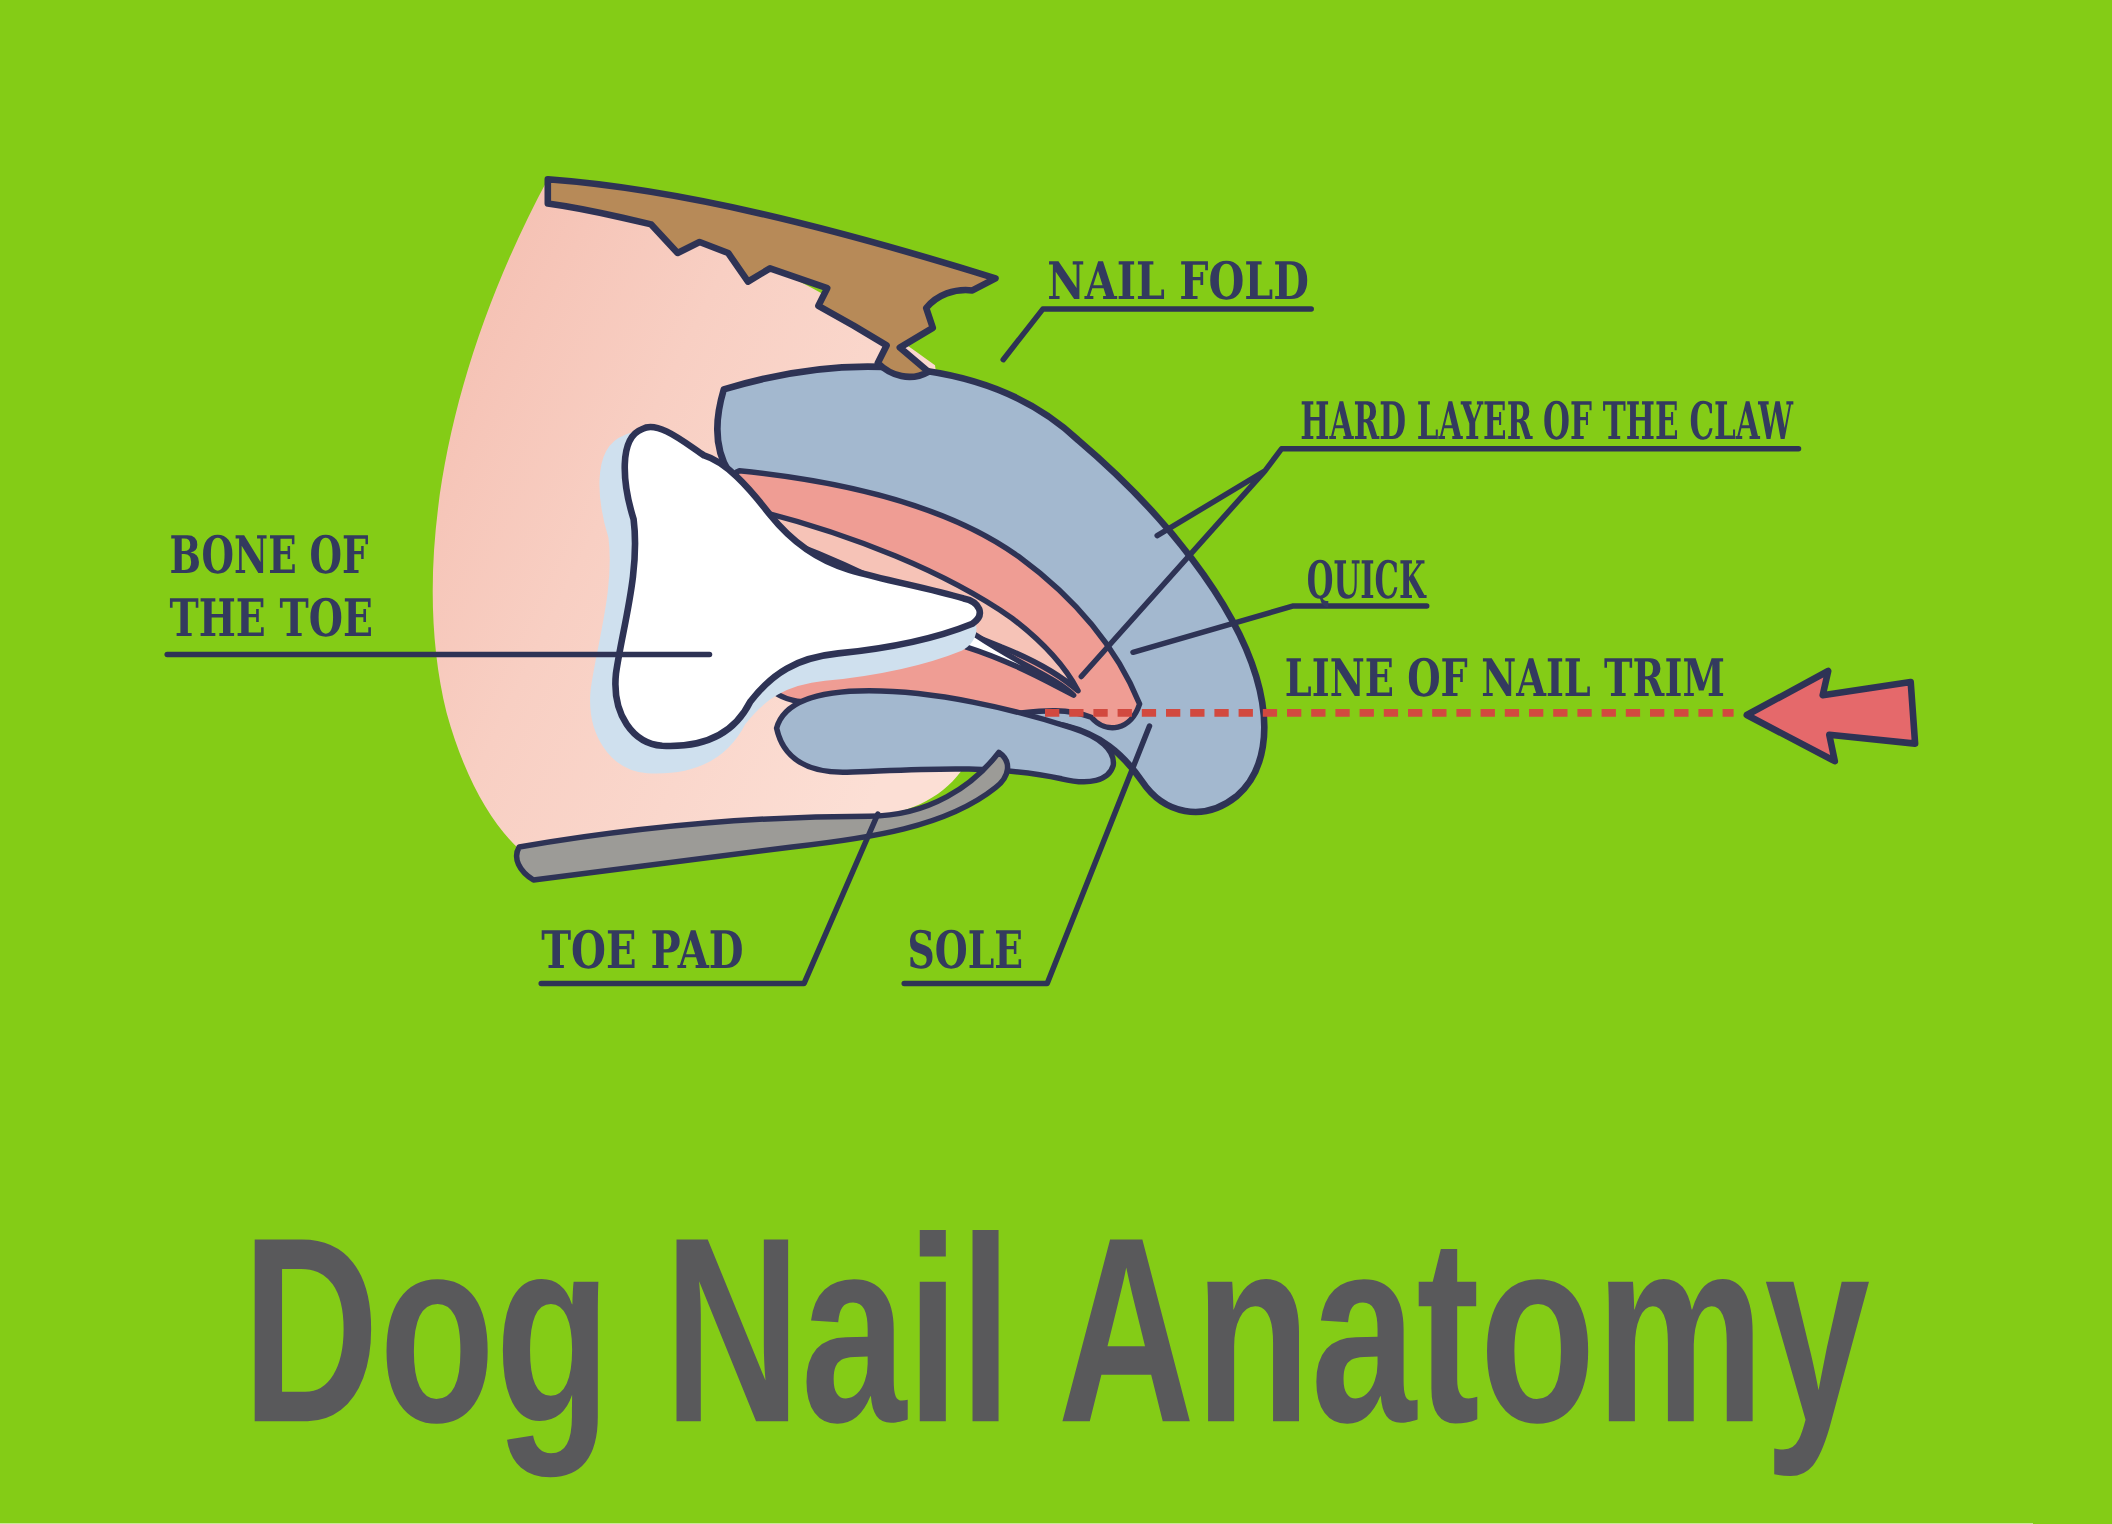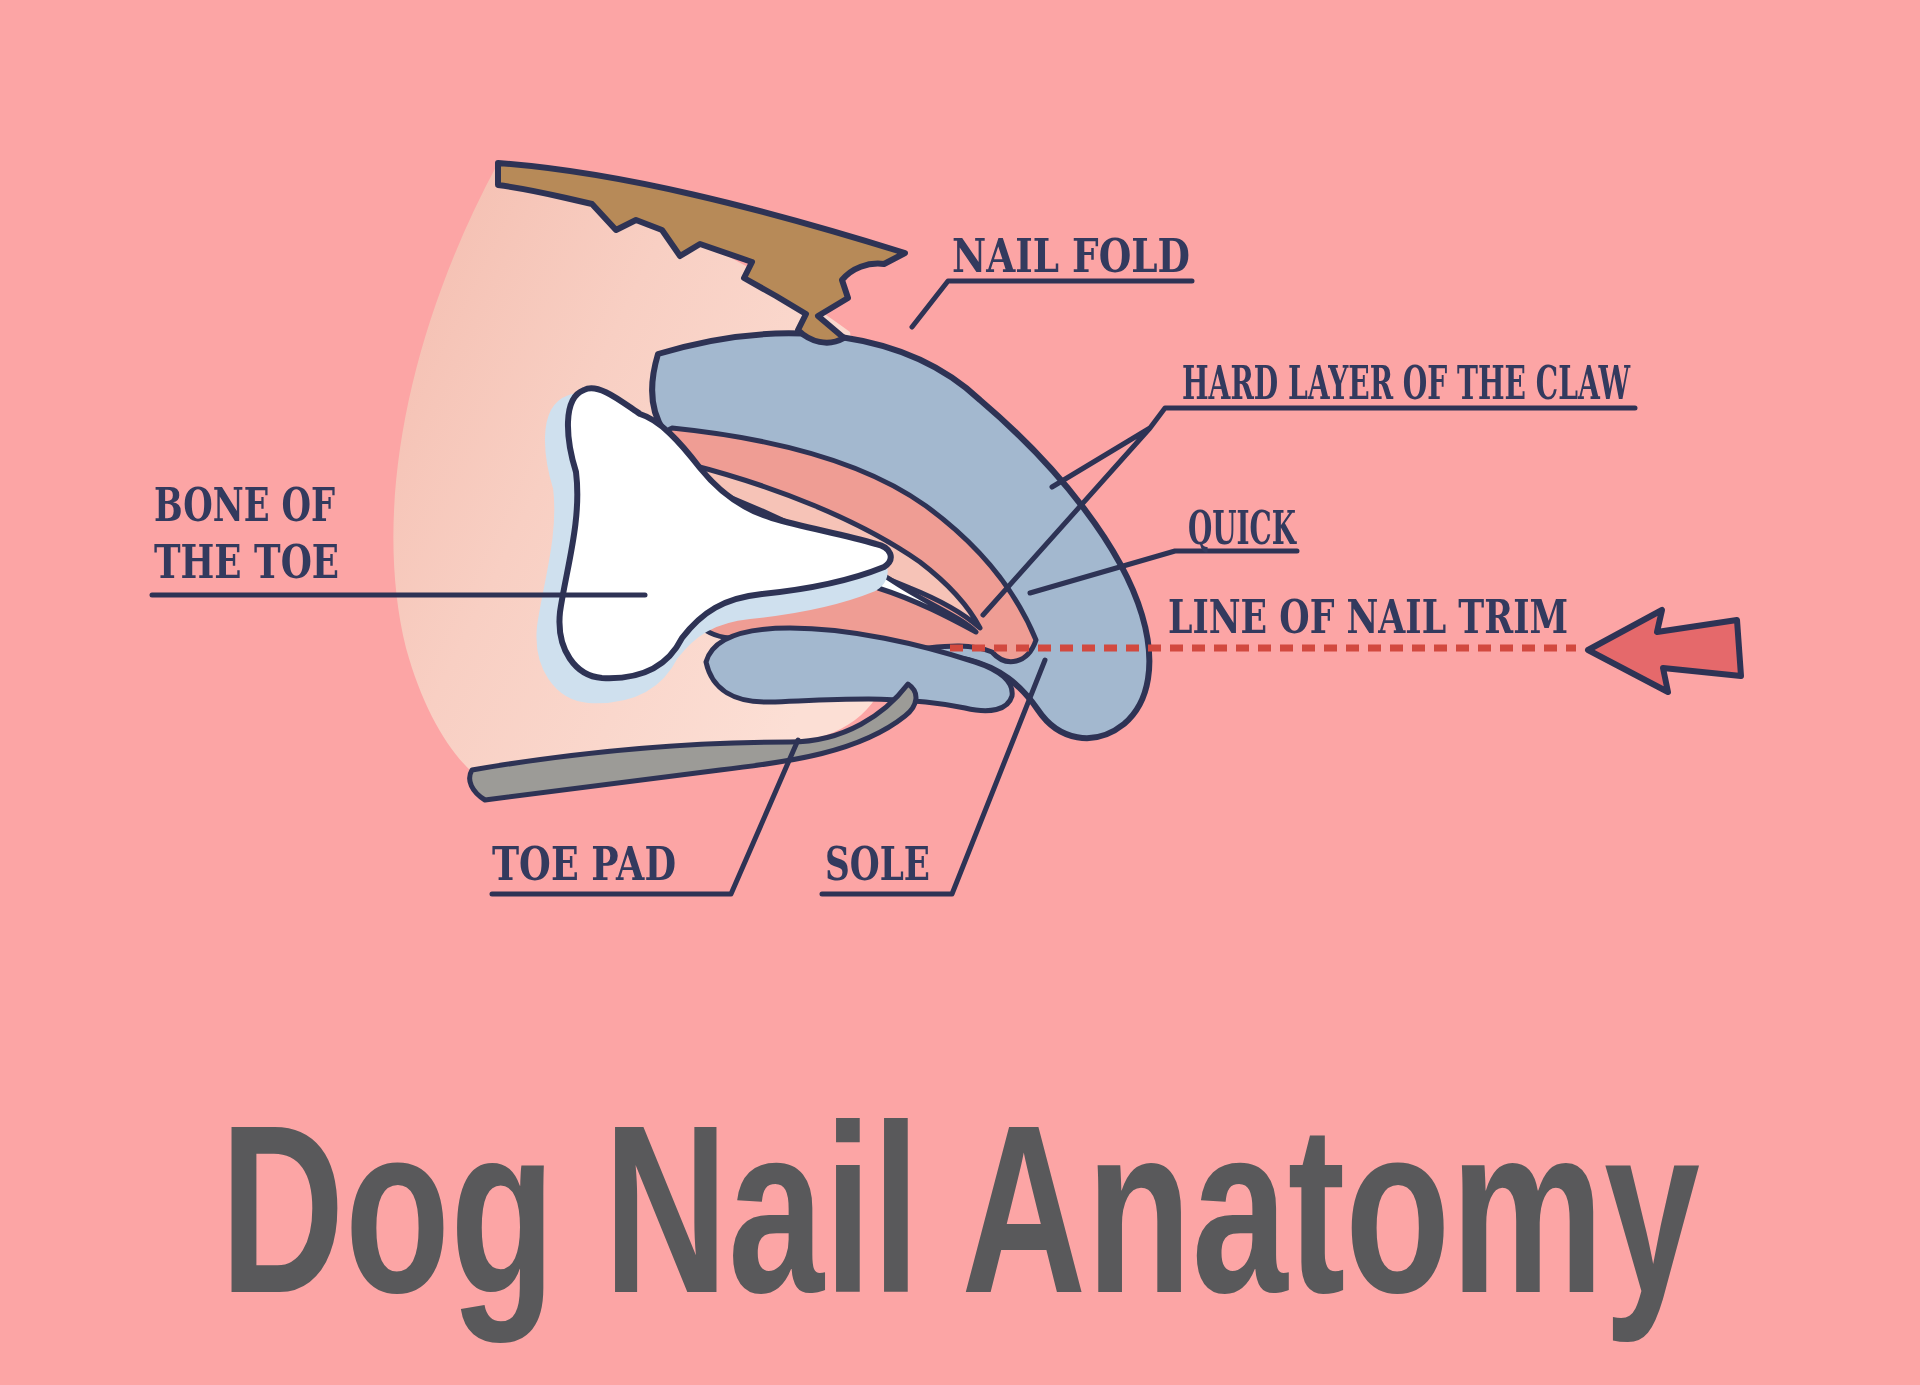--- a/index.html
+++ b/index.html
@@ -5,21 +5,21 @@
   html, body {
     margin: 0;
     padding: 0;
     background: #ffffff;
     font-family: "DejaVu Serif", serif;
   }
   .page {
     position: relative;
     width: 1920px;
     height: 1385px;
-    background: #fca5a5;
+    background: #84cc16;
     overflow: hidden;
     text-decoration: underline;
   }
   svg { display: block; }
   .label-text {
     font-family: "DejaVu Serif", serif;
     font-weight: bold;
     fill: #333a5e;
   }
   .title-text {

